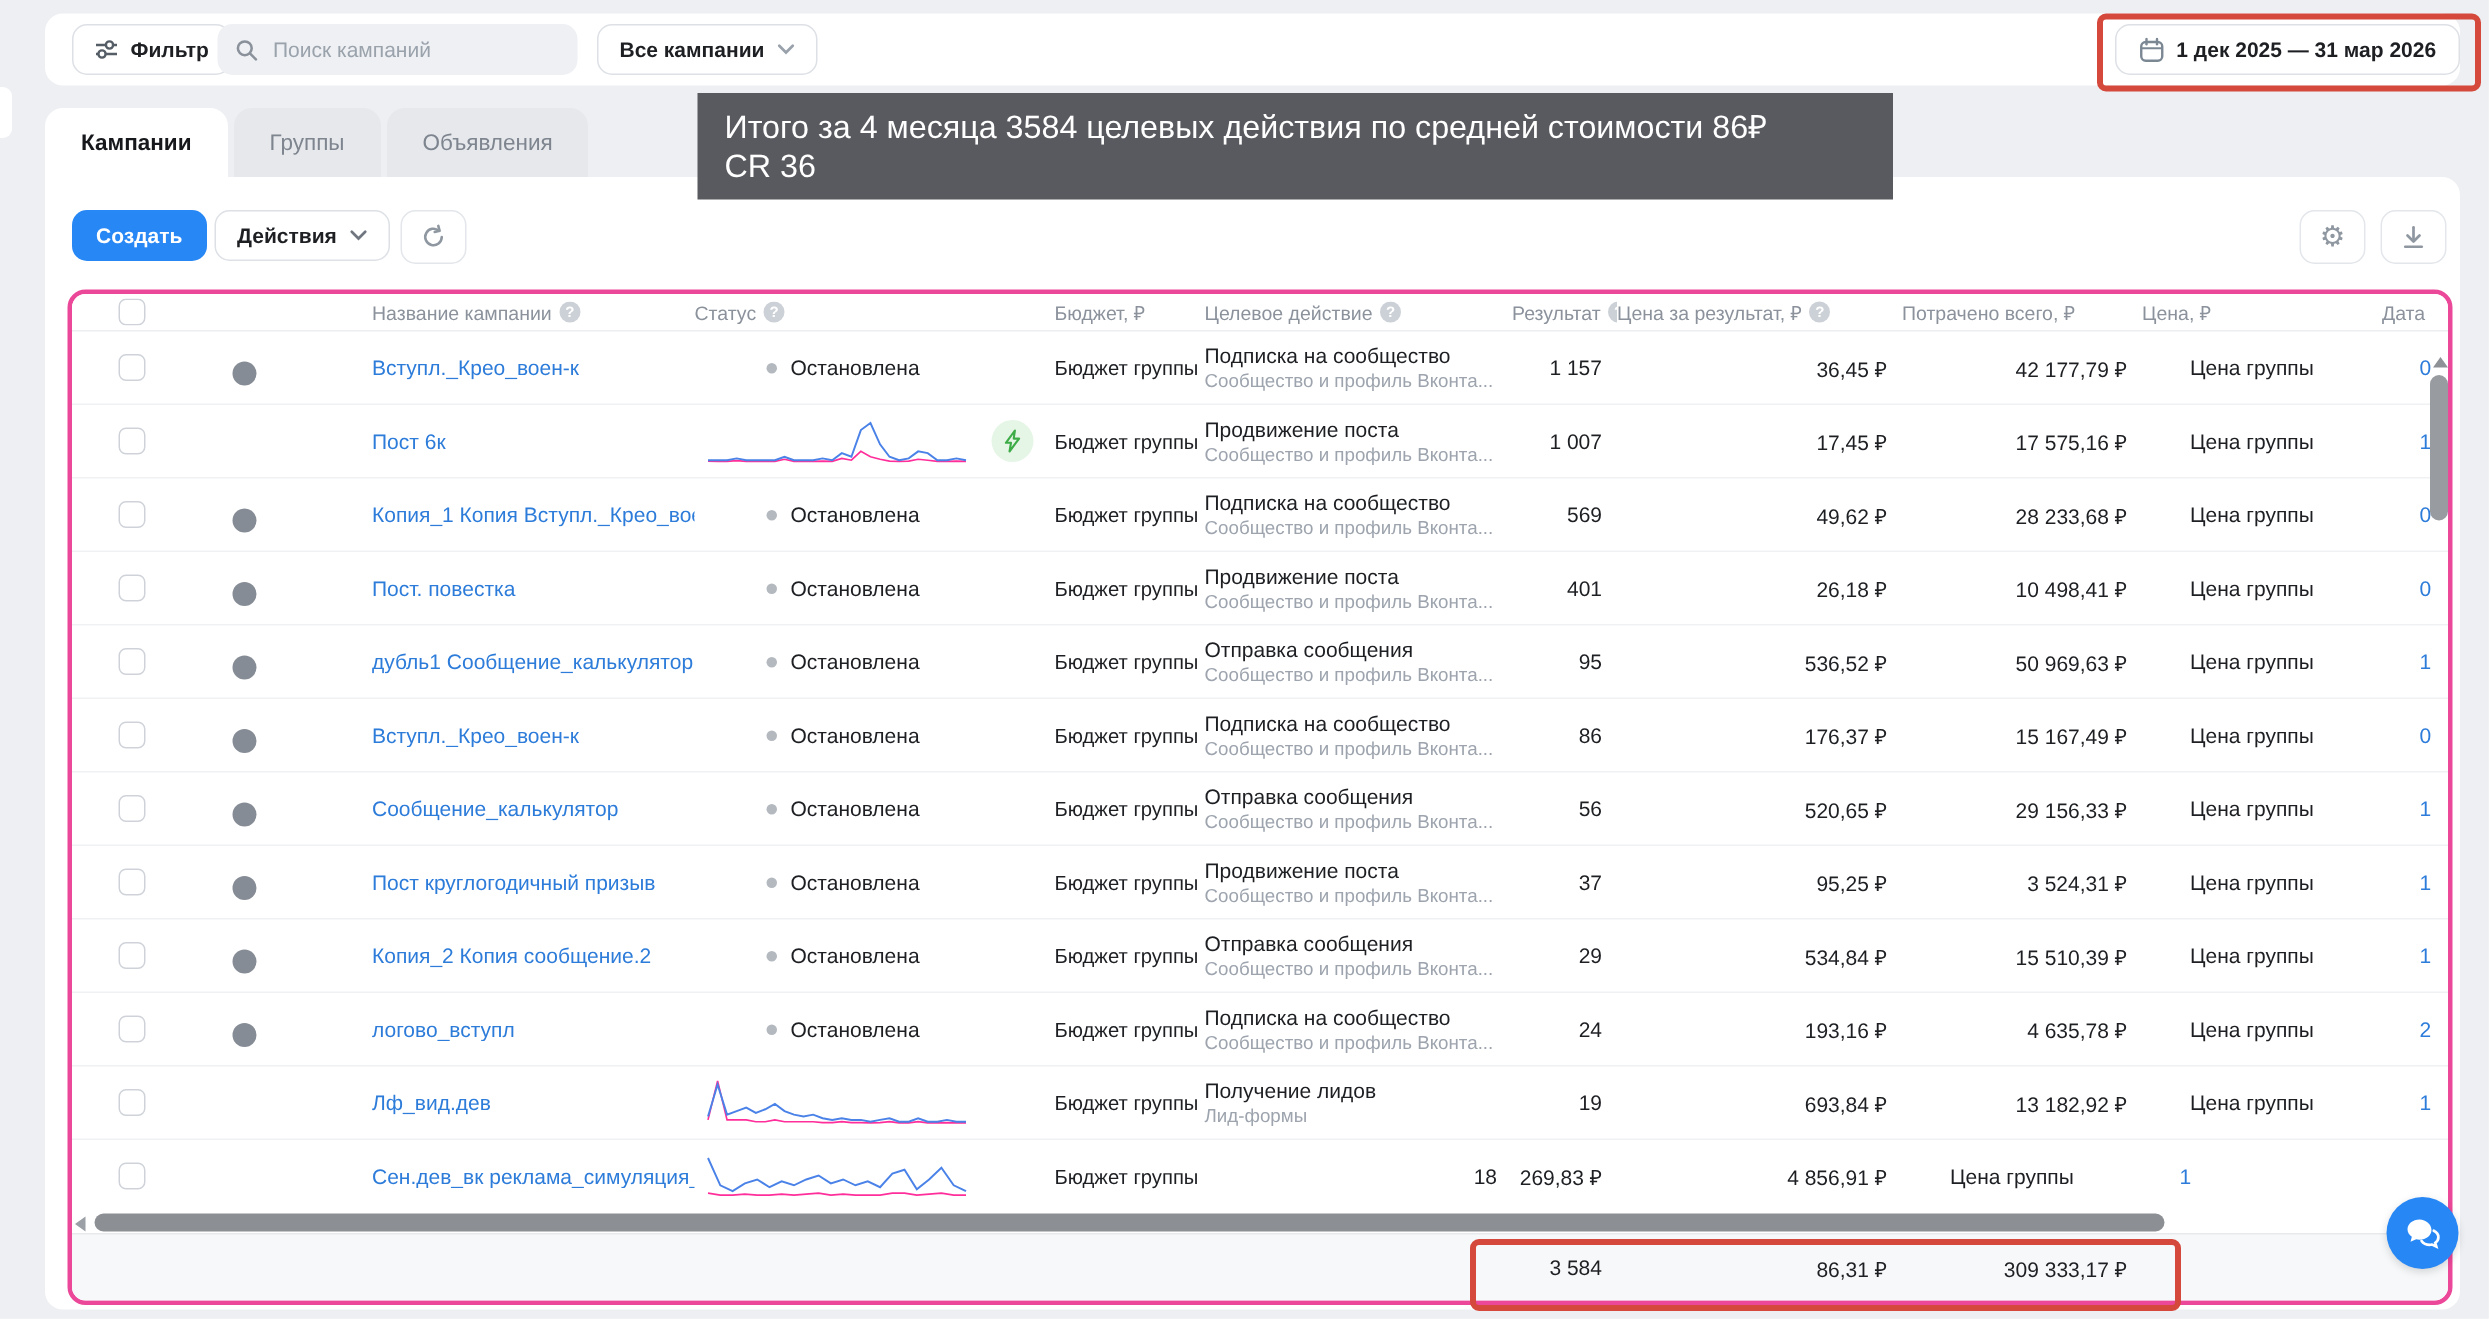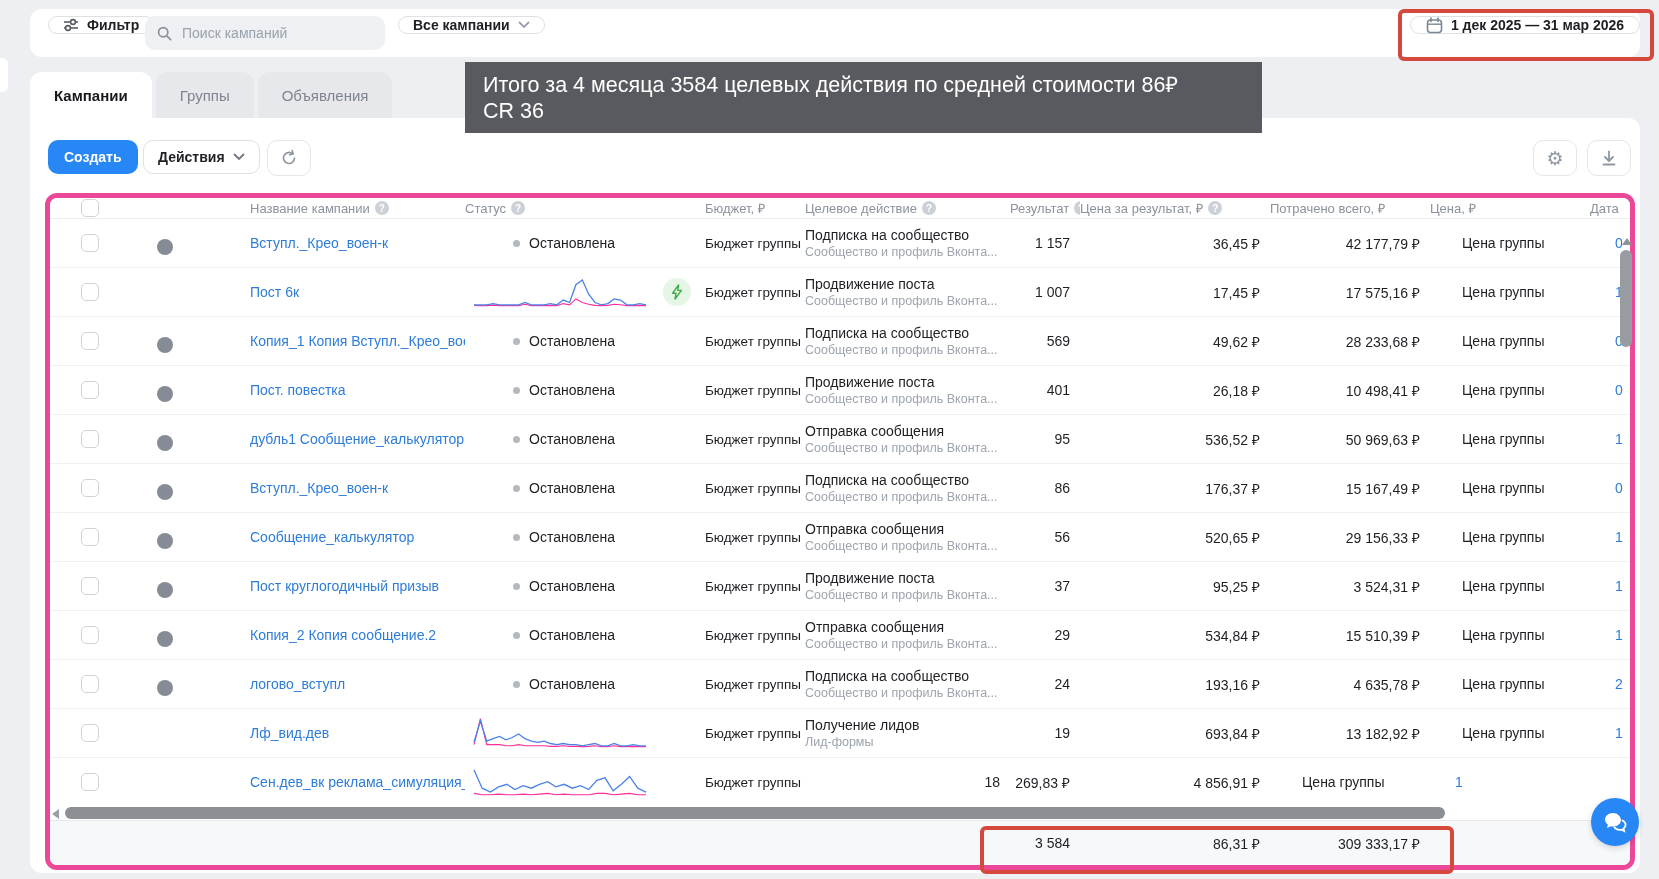--- a/index.html
+++ b/index.html
@@ -1,20 +1,20 @@
 <!DOCTYPE html>
 <html><head>
 <meta charset="utf-8">
 <style>
   html,body{margin:0;padding:0;background:#edeff2;font-family:"Liberation Sans",sans-serif;}
   .page{position:relative;width:1659px;height:879px;background:#edeff2;overflow:hidden;color:#1d1f23;}
 
   
   .topbar{position:absolute;left:30px;top:9px;width:1610px;height:48px;background:#fff;border-radius:12px;}
-  .tb-btn{position:absolute;top:7px;height:18px;display:flex;align-items:center;gap:8px;background:#fff;
+  .tb-btn{position:absolute;top:7px;height:34px;display:flex;align-items:center;gap:8px;background:#fff;
     border:1px solid #dde0e5;border-radius:10px;padding:0 14px;font-size:14px;font-weight:700;color:#1d1f23;cursor:pointer;box-sizing:border-box;}
   .filter-btn{left:18px;}
   .searchbox{position:absolute;left:115px;top:7px;width:240px;height:34px;background:#eef0f3;border-radius:10px;
     display:flex;align-items:center;gap:8px;padding:0 12px;box-sizing:border-box;}
   .searchbox input{border:none;background:transparent;outline:none;font-size:14px;color:#1d4ed8;width:170px;font-family:inherit;}
   .searchbox input::placeholder{color:#9aa2ac;}
   .scope-btn{left:368px;}
   .date-btn{left:1380px;width:230px;justify-content:center;font-size:14px;}
   .chev{width:12px;height:8px;}
 
@@ -34,21 +34,21 @@
   .btn-actions{position:absolute;left:113px;top:22px;height:34px;display:flex;align-items:center;gap:8px;background:#fff;
     border:1px solid #dde0e5;border-radius:10px;padding:0 14px;font-size:14px;font-weight:700;color:#1d1f23;cursor:pointer;box-sizing:border-box;}
   .icon-btn{position:absolute;top:22px;width:44px;height:36px;background:#fff;border:1px solid #e3e6ea;border-radius:10px;
     display:flex;align-items:center;justify-content:center;cursor:pointer;color:#99a1ab;box-sizing:border-box;}
   .refresh-btn{left:237px;}
   .gear-btn{left:1503px;}
   .down-btn{left:1557px;}
   .gear-glyph{font-size:19px;line-height:1;color:#8f97a1;}
 
   
-  .table{position:absolute;left:15px;top:75px;width:1590px;height:677px;border:5px solid #ec4899;border-radius:12px;
+  .table{position:absolute;left:15px;top:75px;width:1590px;height:677px;border:3px solid #ec4899;border-radius:12px;
     box-sizing:border-box;overflow:hidden;display:flex;flex-direction:column;background:#fff;}
   .grid{display:grid;grid-template-columns:80px 90px 245px 240px 100px 205px 70px 190px 160px 160px 50px;}
   .thead{height:43px;align-items:center;border-bottom:1px solid #eceef0;background:#fff;}
   .th{font-size:13px;color:#8b929c;display:flex;align-items:center;gap:5px;overflow:hidden;white-space:nowrap;}
   .th.right{padding-right:12px;}
   .col-name-pad{padding-left:18px;}
   .help{width:14px;height:14px;border-radius:50%;background:#ccd1d7;color:#fff;font-size:10px;font-weight:700;
     display:inline-flex;align-items:center;justify-content:center;flex:none;cursor:pointer;}
   .sort{color:#8b929c;font-size:12px;cursor:pointer;}
   .tbody{flex:none;}

